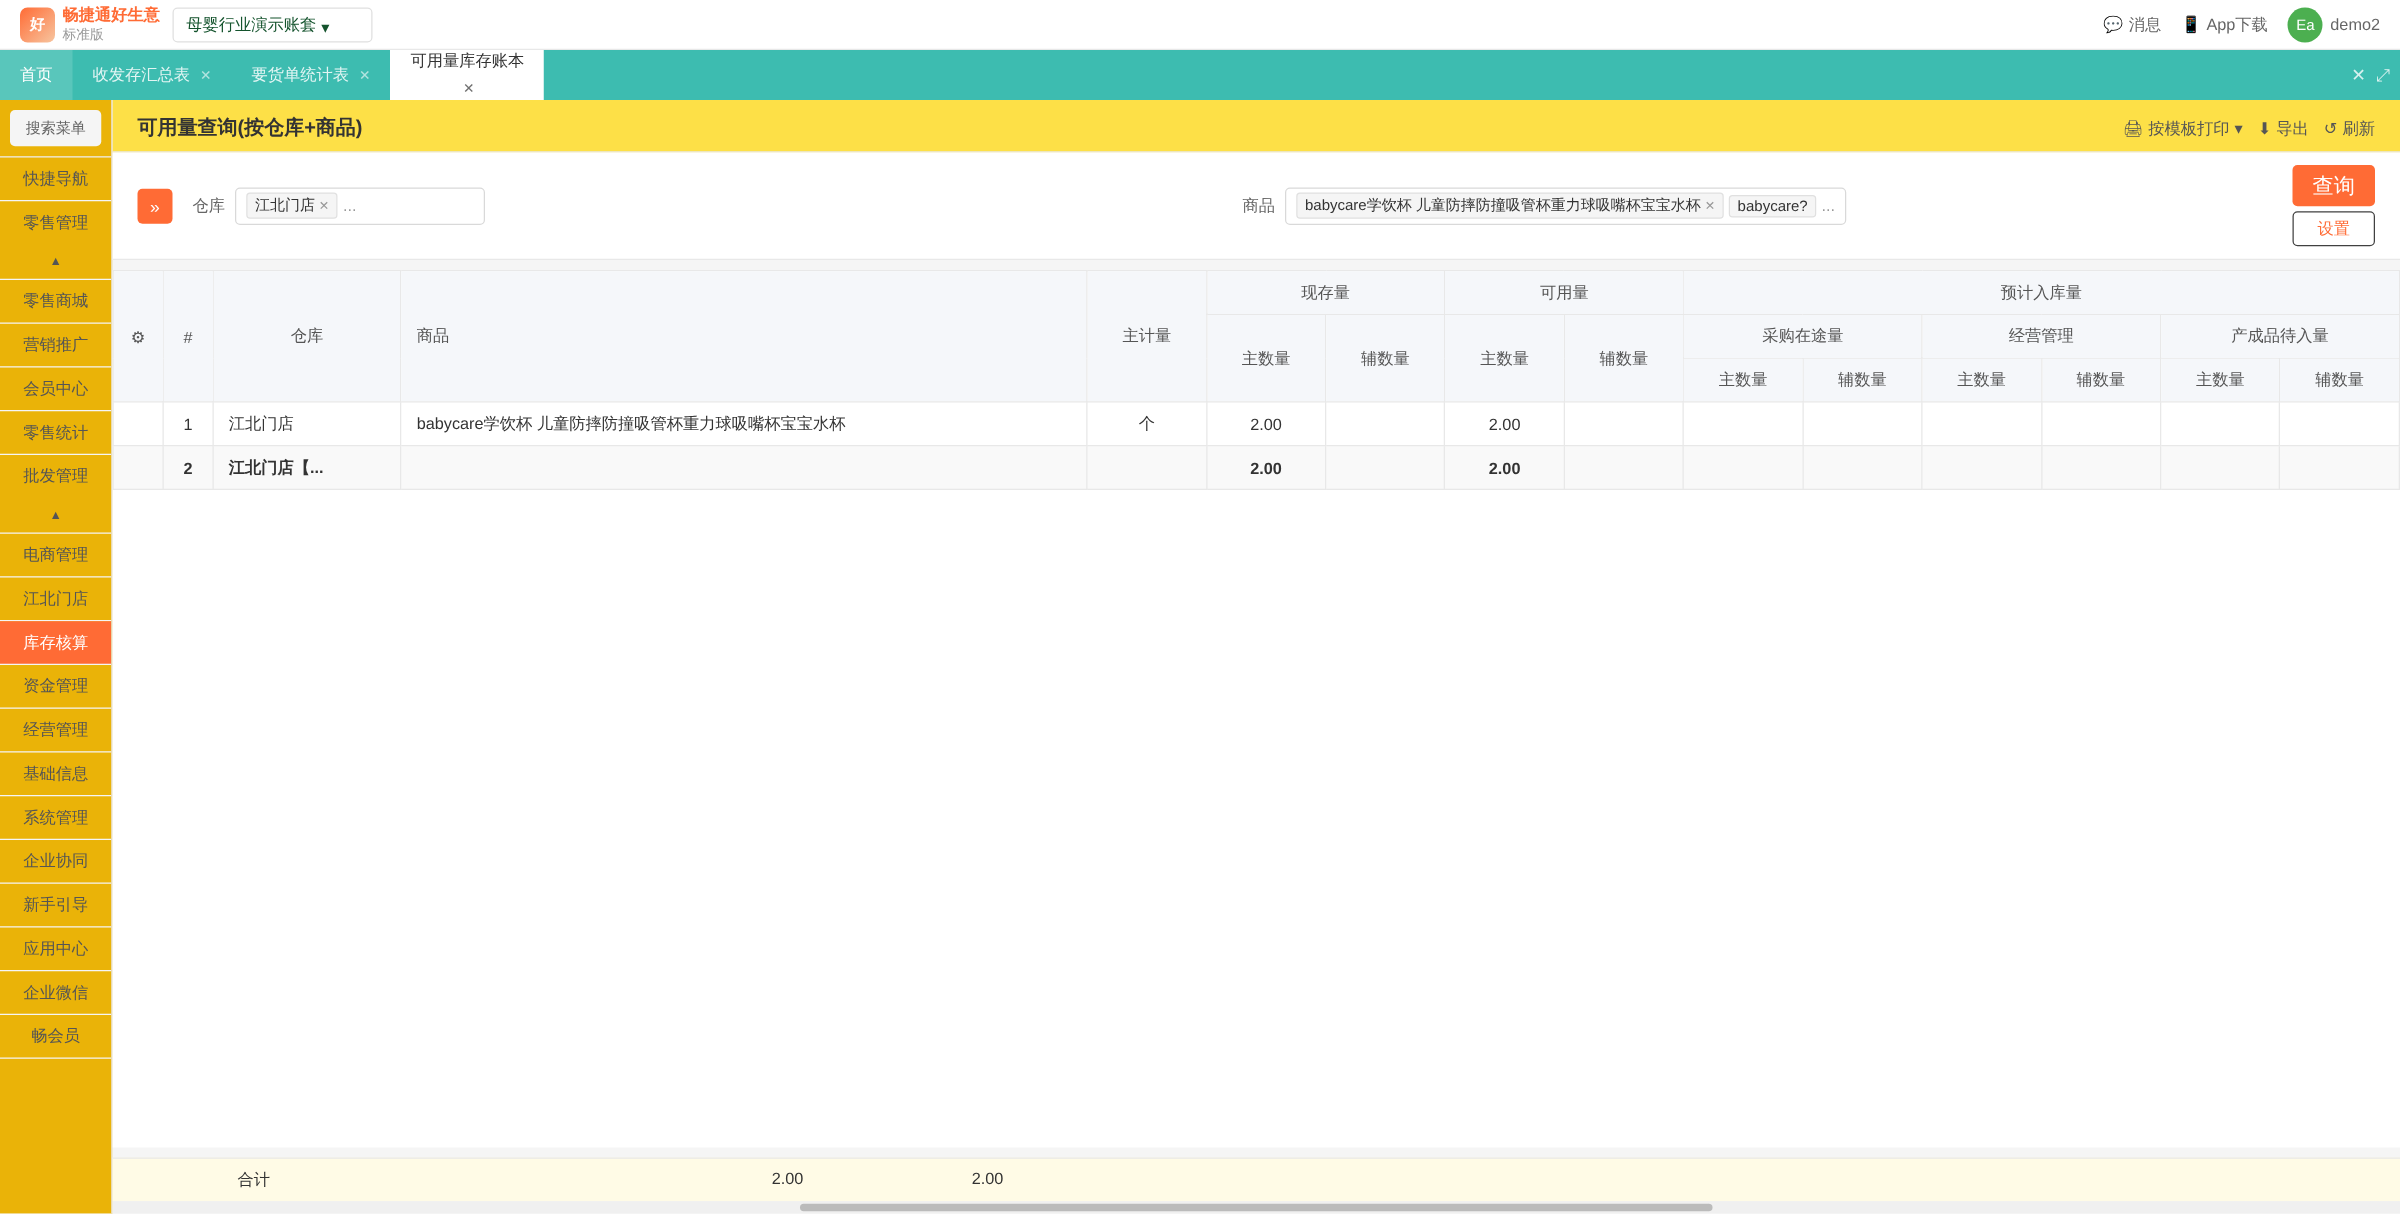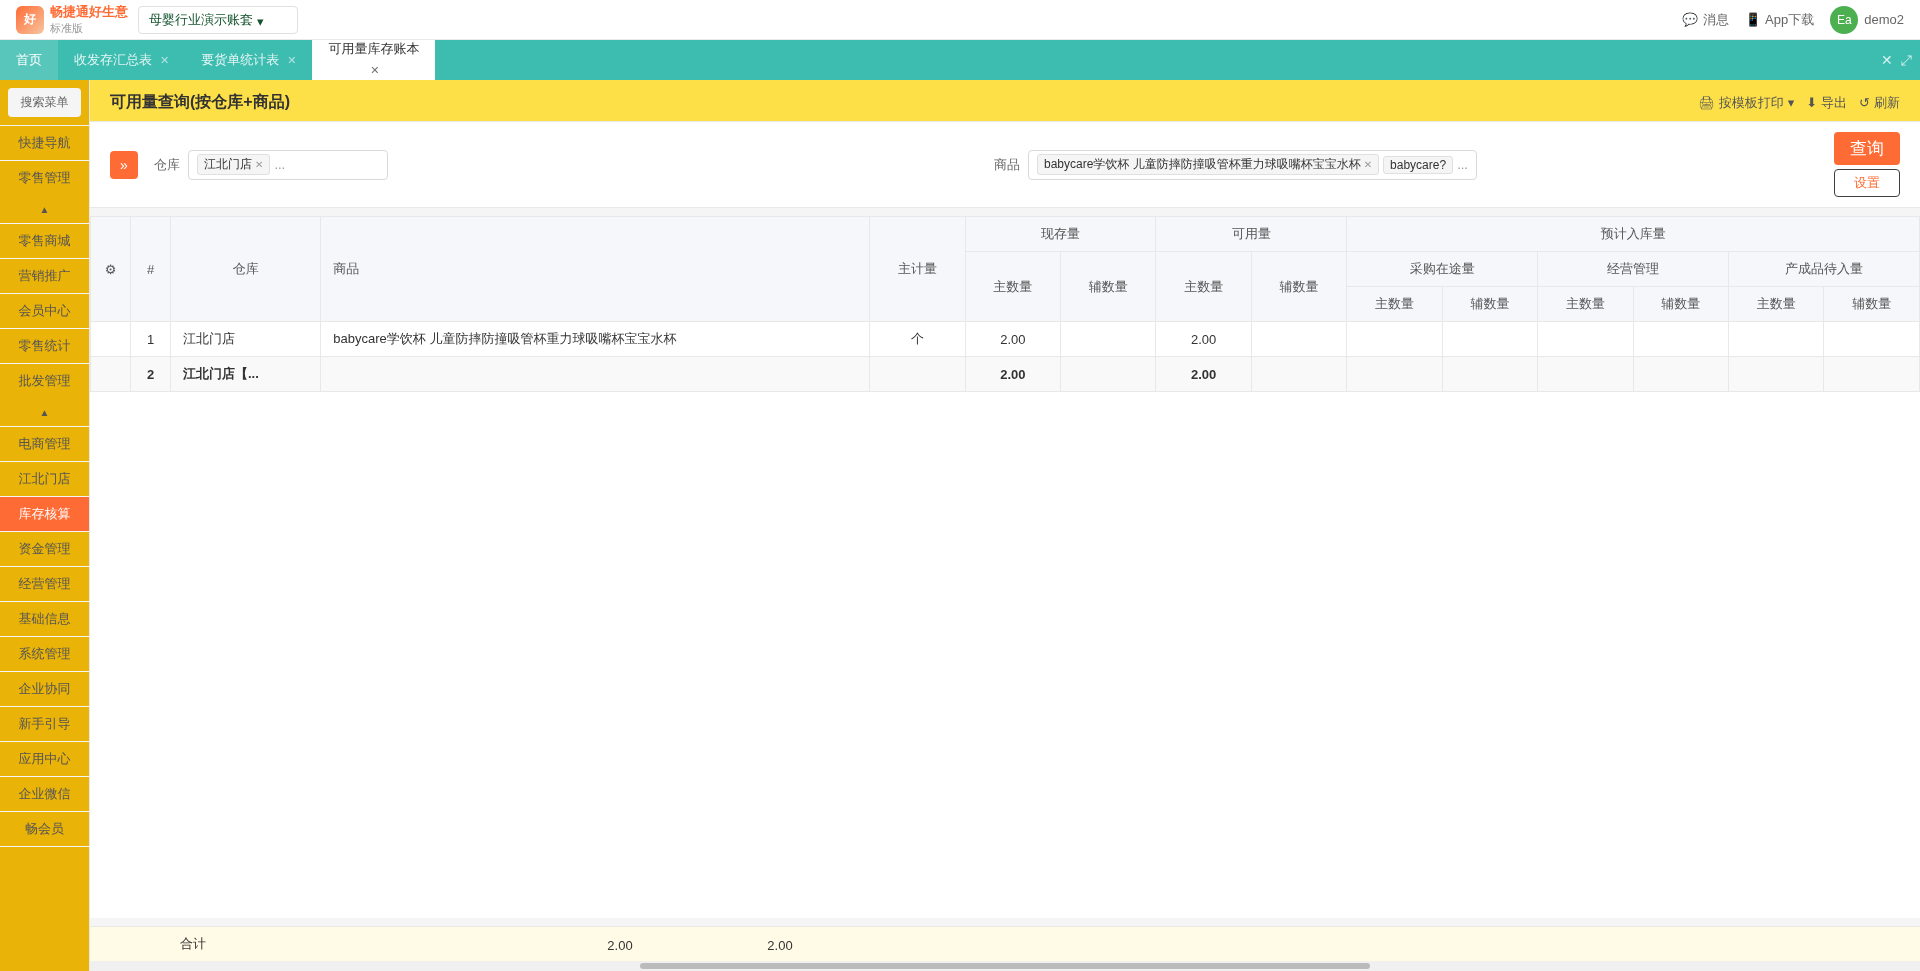--- a/index.html
+++ b/index.html
@@ -603,21 +603,21 @@
             <td></td>
             <td></td>
             <td></td>
             <td></td>
             <td></td>
           </tr>
         </tbody>
       </table>
     </div>
 
-    <div class="footer-bar" style="display:flex;align-items:flex-end;gap:0;padding-left:10px;">
+    <div class="footer-bar" style="display:flex;align-items:flex-start;gap:0;">
       <span class="footer-label" style="padding-left:80px;">合计</span>
 
       <span style="min-width:300px;"></span>
       <span style="min-width:60px;"></span>
       <span style="min-width:80px;text-align:center;">2.00</span>
       <span style="min-width:80px;"></span>
       <span style="min-width:80px;text-align:center;">2.00</span>
     </div>
 
     <div class="scroll-bar-container">

